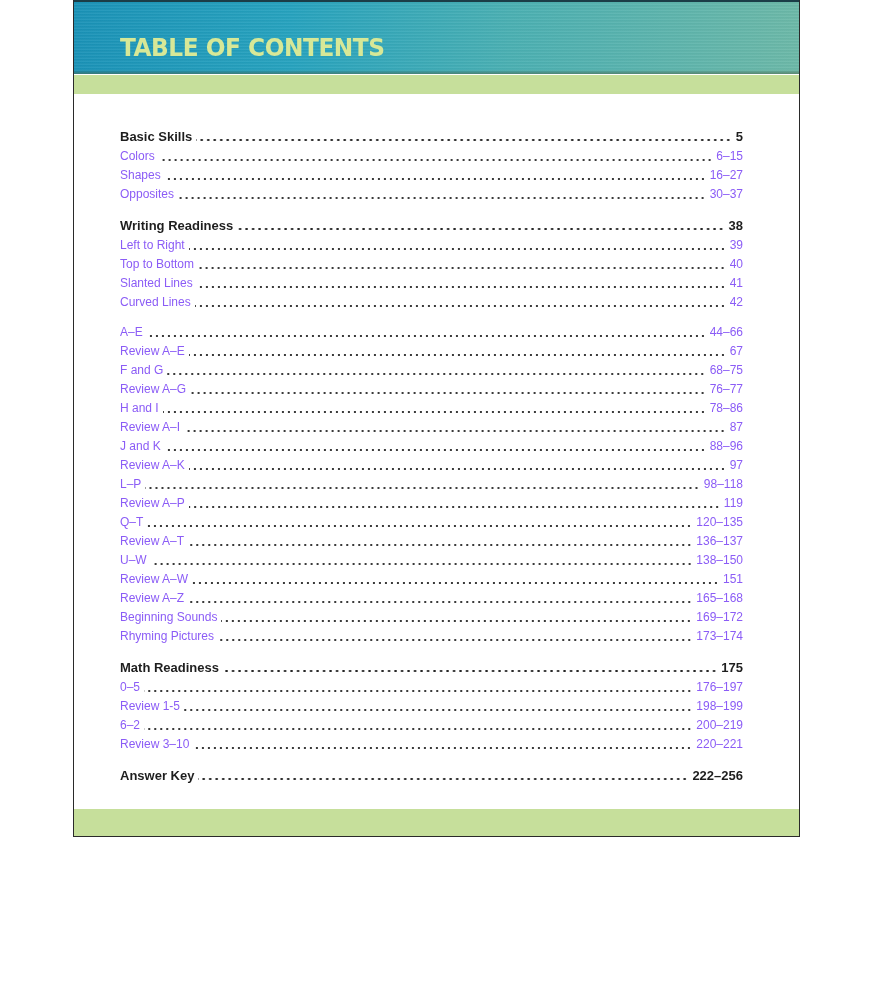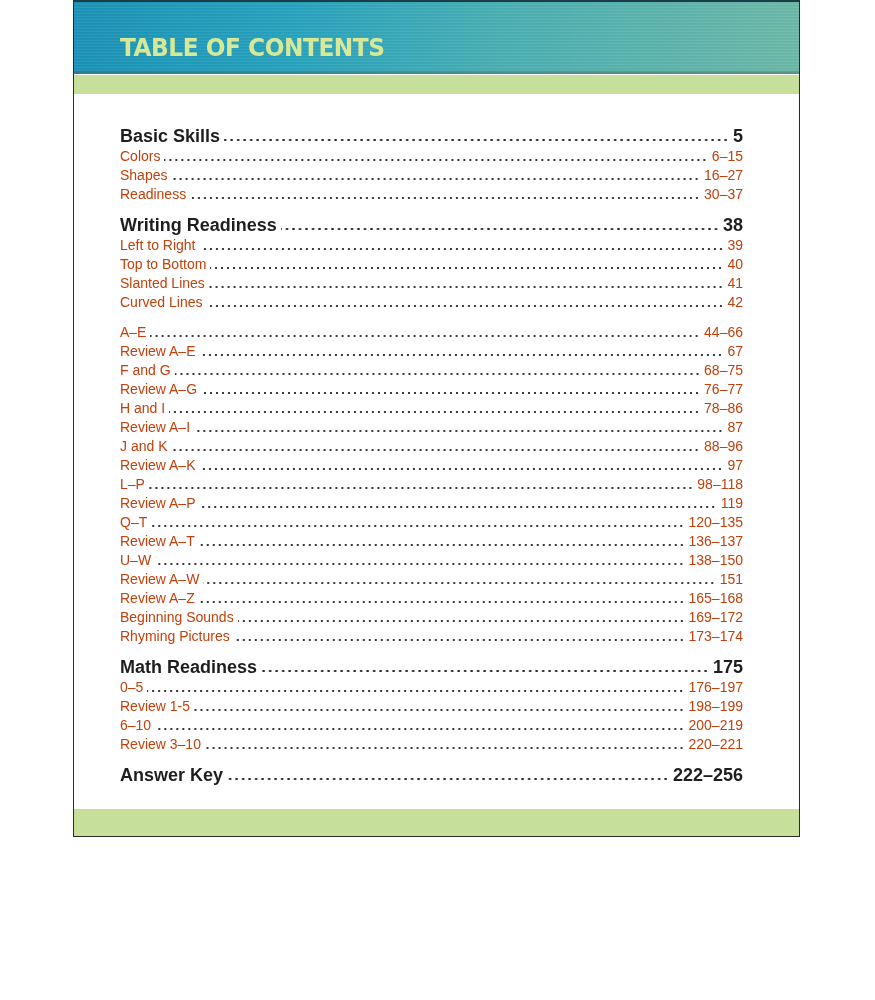--- a/index.html
+++ b/index.html
@@ -27,22 +27,22 @@
   }
   .header-title {
     position: absolute; left: 46px; top: 31px; margin: 0;
     font-family: "DejaVu Sans", sans-serif; font-weight: bold; font-size: 25px;
     letter-spacing: -0.5px; color: #d7e897; transform: scaleX(0.93); transform-origin: left;
   }
   .header-green { position: absolute; left: 0; top: 75px; right: 0; height: 19px; background: #c6df9b; }
 
   .toc { position: absolute; left: 46px; top: 126px; width: 623px; }
   .section { margin-bottom: 11px; }
-  .row { display: flex; align-items: baseline; height: 19px; line-height: 19px; font-size: 14px; color: #c2410c; }
-  .row.heading { height: 21px; line-height: 21px; font-size: 18px; font-weight: bold; color: #1e1e1e; }
+  .row { display: flex; align-items: baseline; height: 19px; line-height: 19px; font-size: 12px; color: #8b5cf6; }
+  .row.heading { height: 21px; line-height: 21px; font-size: 13px; font-weight: bold; color: #1e1e1e; }
   .row .label { white-space: nowrap; flex: none; padding-right: 4px; }
   .row .leader {
     flex: 1; height: 2px; align-self: flex-end; margin-bottom: 5px;
     background-image: radial-gradient(circle, #3a3a3a 0.9px, transparent 1.1px);
     background-size: 6px 2px; background-repeat: repeat-x; background-position: right center;
   }
   .row.heading .leader { margin-bottom: 6px; background-size: 6.5px 2px; background-image: radial-gradient(circle, #222 1px, transparent 1.2px); }
   .row .pages { white-space: nowrap; flex: none; padding-left: 4px; text-align: right; }
 
   .footer-green { position: absolute; left: 0; bottom: 0; right: 0; height: 27px; background: #c6df9b; }
@@ -76,21 +76,21 @@
           <span class="label">Colors</span>
           <span class="leader"></span>
           <span class="pages">6–15</span>
         </div>
         <div class="row entry">
           <span class="label">Shapes</span>
           <span class="leader"></span>
           <span class="pages">16–27</span>
         </div>
         <div class="row entry">
-          <span class="label">Readiness</span>
+          <span class="label">Opposites</span>
           <span class="leader"></span>
           <span class="pages">30–37</span>
         </div>
       </div>
       <div class="section">
         <div class="row heading">
           <span class="label">Writing Readiness</span>
           <span class="leader"></span>
           <span class="pages">38</span>
         </div>
@@ -212,21 +212,21 @@
           <span class="label">0–5</span>
           <span class="leader"></span>
           <span class="pages">176–197</span>
         </div>
         <div class="row entry">
           <span class="label">Review 1-5</span>
           <span class="leader"></span>
           <span class="pages">198–199</span>
         </div>
         <div class="row entry">
-          <span class="label">6–10</span>
+          <span class="label">6–2</span>
           <span class="leader"></span>
           <span class="pages">200–219</span>
         </div>
         <div class="row entry">
           <span class="label">Review 3–10</span>
           <span class="leader"></span>
           <span class="pages">220–221</span>
         </div>
       </div>
       <div class="section">

